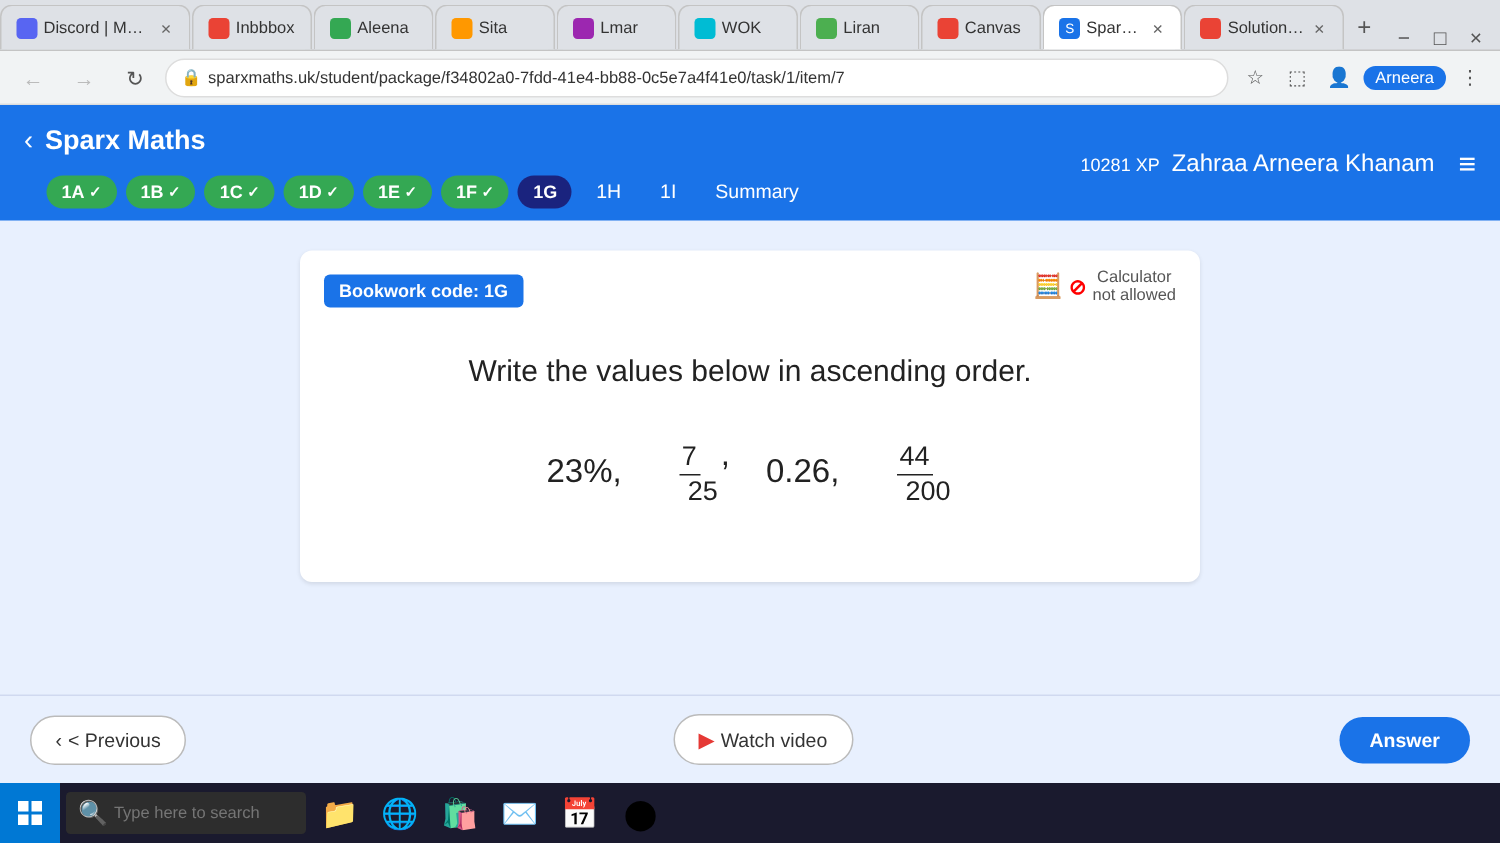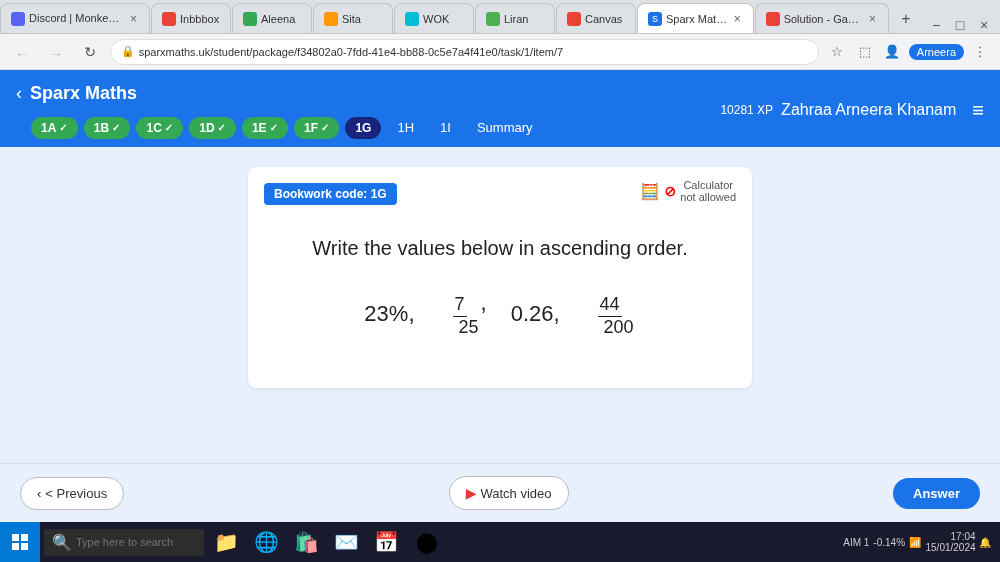--- a/index.html
+++ b/index.html
@@ -80,21 +80,21 @@
       display: flex; align-items: center; gap: 3px; color: white;
     }
     .nav-pill.green { background: #34a853; }
     .nav-pill.active { background: #1a237e; color: white; }
     .nav-pill.plain { color: white; font-size: 13px; font-weight: normal; }
     .nav-check { font-size: 10px; }
 
     .sparx-content { flex: 1; display: flex; flex-direction: column; align-items: center; padding: 20px; overflow-y: auto; }
 
     .question-card {
-      background: white; border-radius: 8px; padding: 30px 40px; width: 504px;
+      background: white; border-radius: 8px; padding: 30px 40px; width: 600px;
       box-shadow: 0 1px 3px rgba(0,0,0,0.1); position: relative;
     }
     .bookwork-badge {
       position: absolute; top: 16px; left: 16px;
       background: #1a73e8; color: white; padding: 4px 10px; border-radius: 4px;
       font-size: 12px; font-weight: bold;
     }
     .calculator-info {
       position: absolute; top: 12px; right: 16px;
       display: flex; align-items: center; gap: 4px; font-size: 11px; color: #555;
@@ -158,20 +158,24 @@
       <span class="tab-favicon fav-red"></span>
       <span class="tab-title">Inbbbox</span>
     </div>
     <div class="browser-tab">
       <span class="tab-favicon fav-green"></span>
       <span class="tab-title">Aleena</span>
     </div>
     <div class="browser-tab">
       <span class="tab-favicon fav-orange" style="background:#ff9800;"></span>
       <span class="tab-title">Sita</span>
+    </div>
+    <div class="browser-tab">
+      <span class="tab-favicon fav-purple"></span>
+      <span class="tab-title">Lmar</span>
     </div>
     <div class="browser-tab">
       <span class="tab-favicon fav-teal"></span>
       <span class="tab-title">WOK</span>
     </div>
     <div class="browser-tab">
       <span class="tab-favicon" style="background:#4caf50;border-radius:3px;width:14px;height:14px;"></span>
       <span class="tab-title">Liran</span>
     </div>
     <div class="browser-tab">
@@ -311,23 +315,13 @@
     <div class="taskbar-icon">
         <span style="font-size:20px;">✉️</span>
       </div>
     <div class="taskbar-icon">
         <span style="font-size:20px;">📅</span>
       </div>
     <div class="taskbar-icon">
         <span style="font-size:20px;">⬤</span>
       </div>
   </div>
-  <div class="taskbar-sys">
-    <span class="tray-item">AIM 1</span>
-    <span class="tray-item">-0.14%</span>
-    <span class="tray-item">📶</span>
-    <div class="taskbar-time">
-      <div>17:04</div>
-      <div>15/01/2024</div>
-    </div>
-    <span class="tray-item">🔔</span>
-  </div>
 </div>
 
 </body></html>

